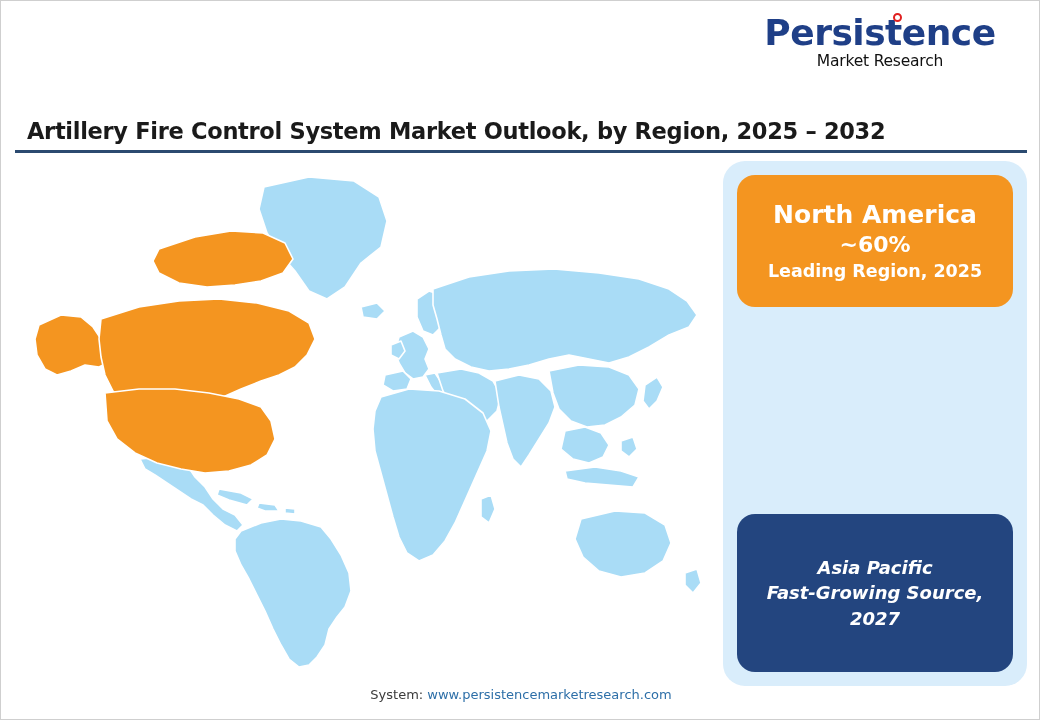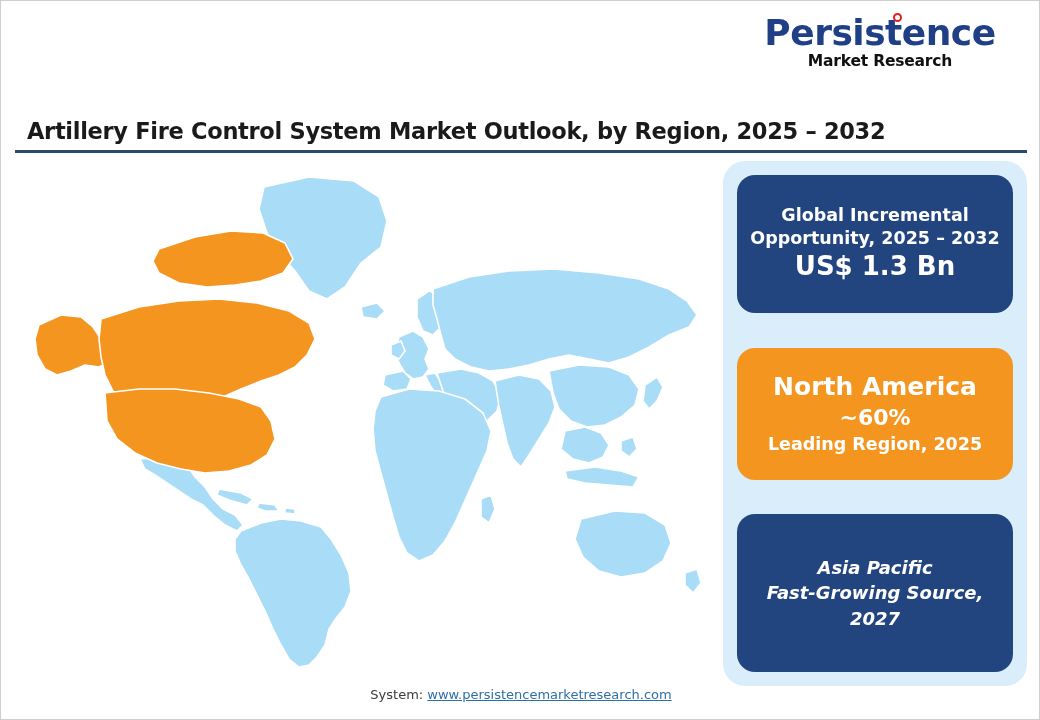--- a/index.html
+++ b/index.html
@@ -46,21 +46,21 @@
     border-radius: 50%;
     border: 2.5px solid #e02020;
     box-sizing: border-box;
     top: -2px;
     left: 148px;
     background: #ffffff;
   }
   #logo-sub {
     font-family: "DejaVu Sans", sans-serif;
     font-size: 15.5px;
-    font-weight: bold;
+    font-weight: normal;
     color: #101010;
     display: block;
     margin-top: 3px;
     letter-spacing: -0.2px;
   }
 
   
   #title-block {
     position: absolute;
     top: 105px;
@@ -137,21 +137,20 @@
     left: 0;
     top: 686px;
     width: 1040px;
     text-align: center;
     font-family: "DejaVu Sans", sans-serif;
     font-size: 13px;
     color: #3b3b3b;
   }
   #source-link {
     color: #2d6fa8;
-    text-decoration: underline;
   }
 </style>
 </head>
 <body>
 
 <div id="page">
 
   <div id="logo">
     <span id="logo-word">Persistence</span>
     <span id="logo-dot"></span>
@@ -218,25 +217,20 @@
 
           <path d="M96 234 L130 230 L166 230 L200 234 L230 240 L252 248 L262 262 L266 280 L258 296 L242 306 L220 312 L196 314 L172 310 L148 304 L126 294 L108 280 L98 262 Z"></path>
         </g>
 
       </g>
     </svg>
   </div>
 
   <div id="cards-panel">
 
-    <div class="card card-navy" id="card-incremental">
-      <div class="t-sm">Global Incremental</div>
-      <div class="t-sm">Opportunity, 2025 – 2032</div>
-      <div class="t-xl">US$ 1.3 Bn</div>
-    </div>
 
     <div class="card card-orange" id="card-leading">
       <div class="t-lg">North America</div>
       <div class="t-md">~60%</div>
       <div class="t-sm">Leading Region, 2025</div>
     </div>
 
     <div class="card card-navy" id="card-fastgrowing">
       <div class="t-ap">Asia Pacific</div>
       <div class="t-ap">Fast-Growing Source,</div>

